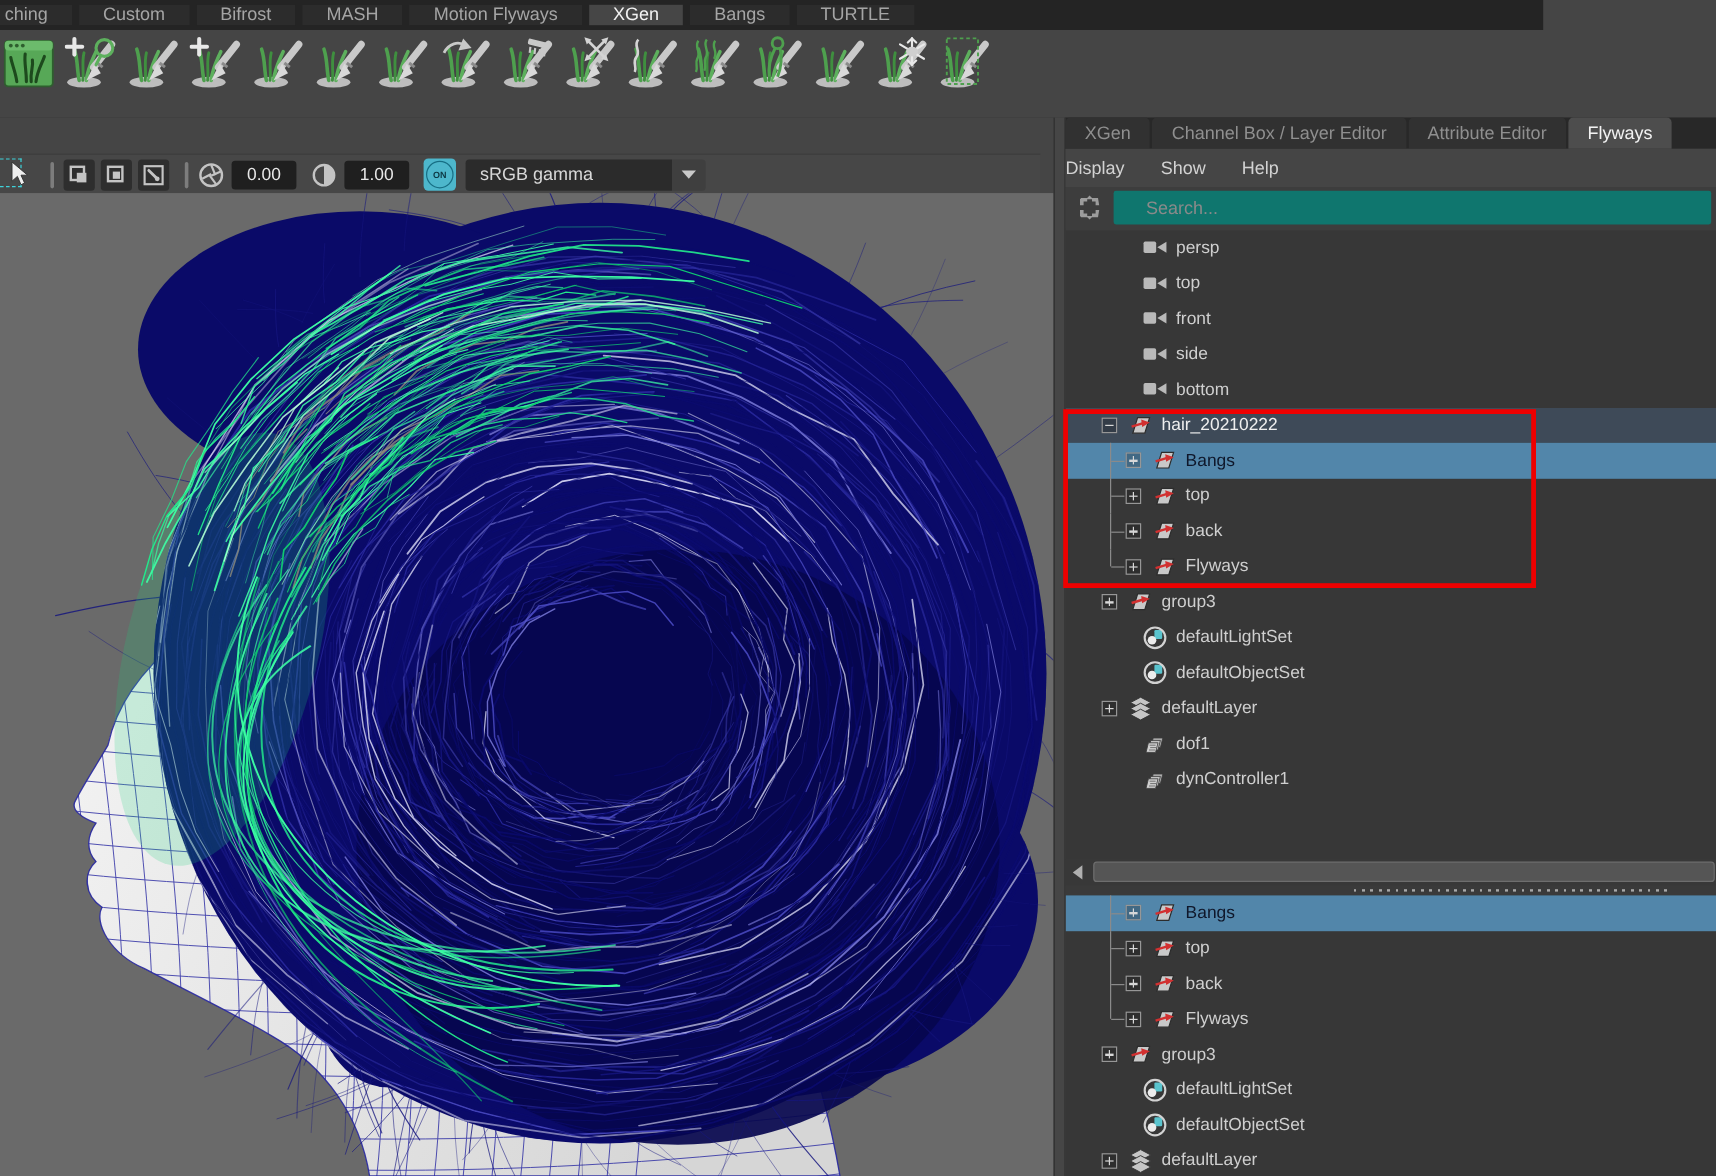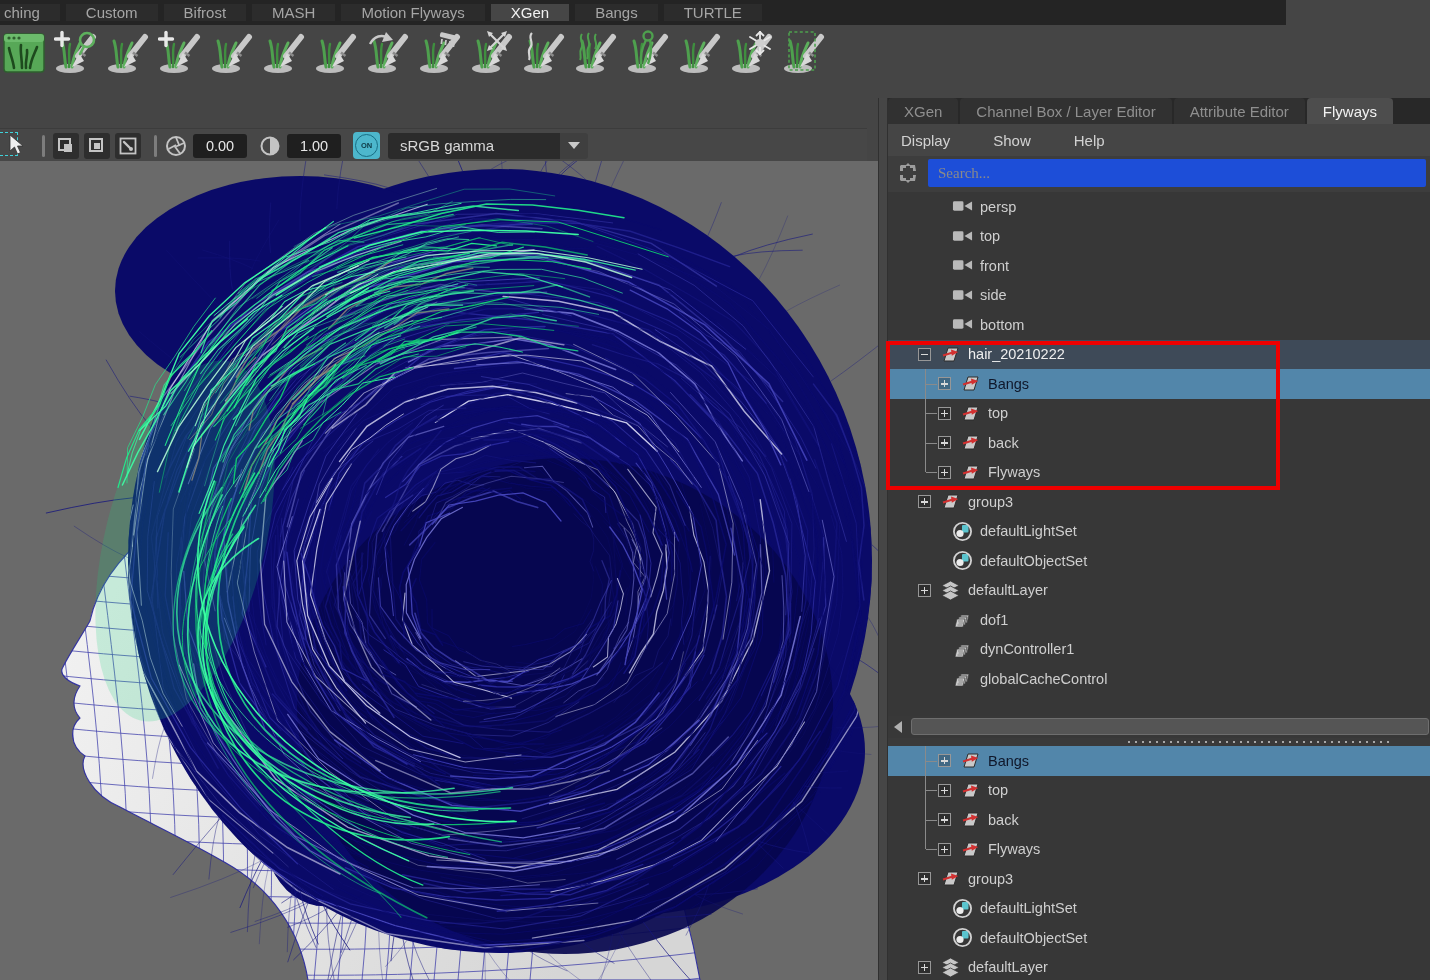--- a/index.html
+++ b/index.html
@@ -38,24 +38,24 @@
 
   
   #vsplit{position:absolute;left:878px;top:98px;width:10px;height:882px;background:#464646;border-left:1px solid #303030;border-right:1px solid #303030;box-sizing:border-box;}
 
   
   #rpanel{position:absolute;left:888px;top:98px;width:542px;height:882px;background:#3d3d3d;}
   #panel-tabs{position:absolute;left:0;top:0;width:542px;height:26px;background:#282828;display:flex;}
   .ptab{display:flex;align-items:center;justify-content:center;padding:0 16px;margin-right:2px;background:#313131;color:#8f8f8f;font-size:15px;border-radius:4px 4px 0 0;white-space:nowrap;}
   .ptab.active{background:#4d4d4d;color:#f2f2f2;}
   #outliner-menus{position:absolute;left:0;top:26px;width:542px;height:32px;background:#454545;display:flex;align-items:center;}
-  .menu-item{color:#d2d2d2;font-size:15px;margin-left:13px;margin-right:30px;}
+  .menu-item{color:#d2d2d2;font-size:15px;margin-left:0;margin-right:30px;}
   #search-row{position:absolute;left:0;top:58px;width:542px;height:34px;background:#3d3d3d;display:flex;align-items:center;}
   #filter-ico{width:24px;height:24px;margin-left:8px;flex:none;}
-  #search-input{margin-left:8px;width:498px;height:28px;background:#1d4ed8;border:none;outline:none;border-radius:2px;color:#c9c9c9;font-size:15px;padding:0 10px;font-family:Liberation Serif, serif;box-sizing:border-box;}
+  #search-input{margin-left:8px;width:498px;height:28px;background:#0f766e;border:none;outline:none;border-radius:2px;color:#c9c9c9;font-size:15px;padding:0 27px;font-family:Liberation Sans, sans-serif;box-sizing:border-box;}
   #search-input::placeholder{color:#8a8a8a;}
 
   .tree{position:absolute;left:0;width:542px;overflow:hidden;background:#373737;}
   #tree-top{top:94px;height:524px;}
   #hscroll{position:absolute;left:0;top:618px;width:542px;height:22px;background:#383838;}
   #hscroll .arrow{position:absolute;left:0;top:0;width:19px;height:22px;display:flex;align-items:center;justify-content:center;}
   #hscroll .arrow i{width:0;height:0;border-top:6px solid transparent;border-bottom:6px solid transparent;border-right:8px solid #b0b0b0;}
   #hscroll .thumb{position:absolute;left:23px;right:1px;top:2px;height:17px;background:#555555;border:1px solid #6e6e6e;border-radius:3px;box-sizing:border-box;}
   #splitter-dots{position:absolute;left:0;top:640px;width:542px;height:8px;background:#3a3a3a;}
   #splitter-dots i{position:absolute;left:240px;top:3px;width:262px;height:2.4px;background:repeating-linear-gradient(90deg,#a8a8a8 0 2.4px,transparent 2.4px 7px);}
@@ -1419,26 +1419,20 @@
             <use href="#ic-pages"></use>
           </svg>
           <div class="lbl">dof1</div>
         </div>
         <div class="orow ind0 noexp">
           <svg class="ticon" viewBox="0 0 21 21">
             <use href="#ic-pages"></use>
           </svg>
           <div class="lbl">dynController1</div>
         </div>
-        <div class="orow ind0 noexp">
-          <svg class="ticon" viewBox="0 0 21 21">
-            <use href="#ic-pages"></use>
-          </svg>
-          <div class="lbl">globalCacheControl</div>
-        </div>
       </div>
     <div id="hscroll">
       <div class="arrow">
           <i></i>
         </div>
       <div class="thumb"></div>
     </div>
     <div id="splitter-dots">
         <i></i>
       </div>

